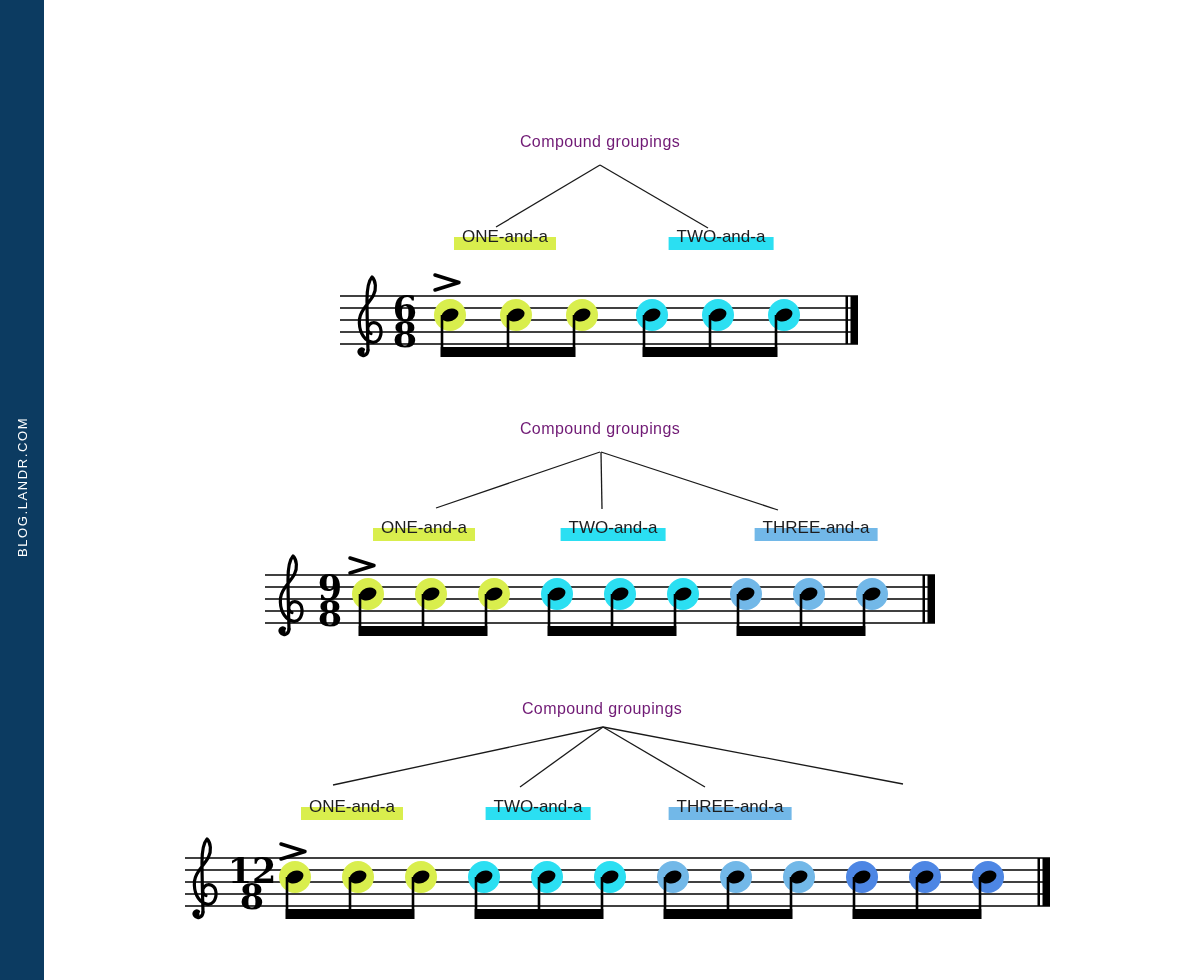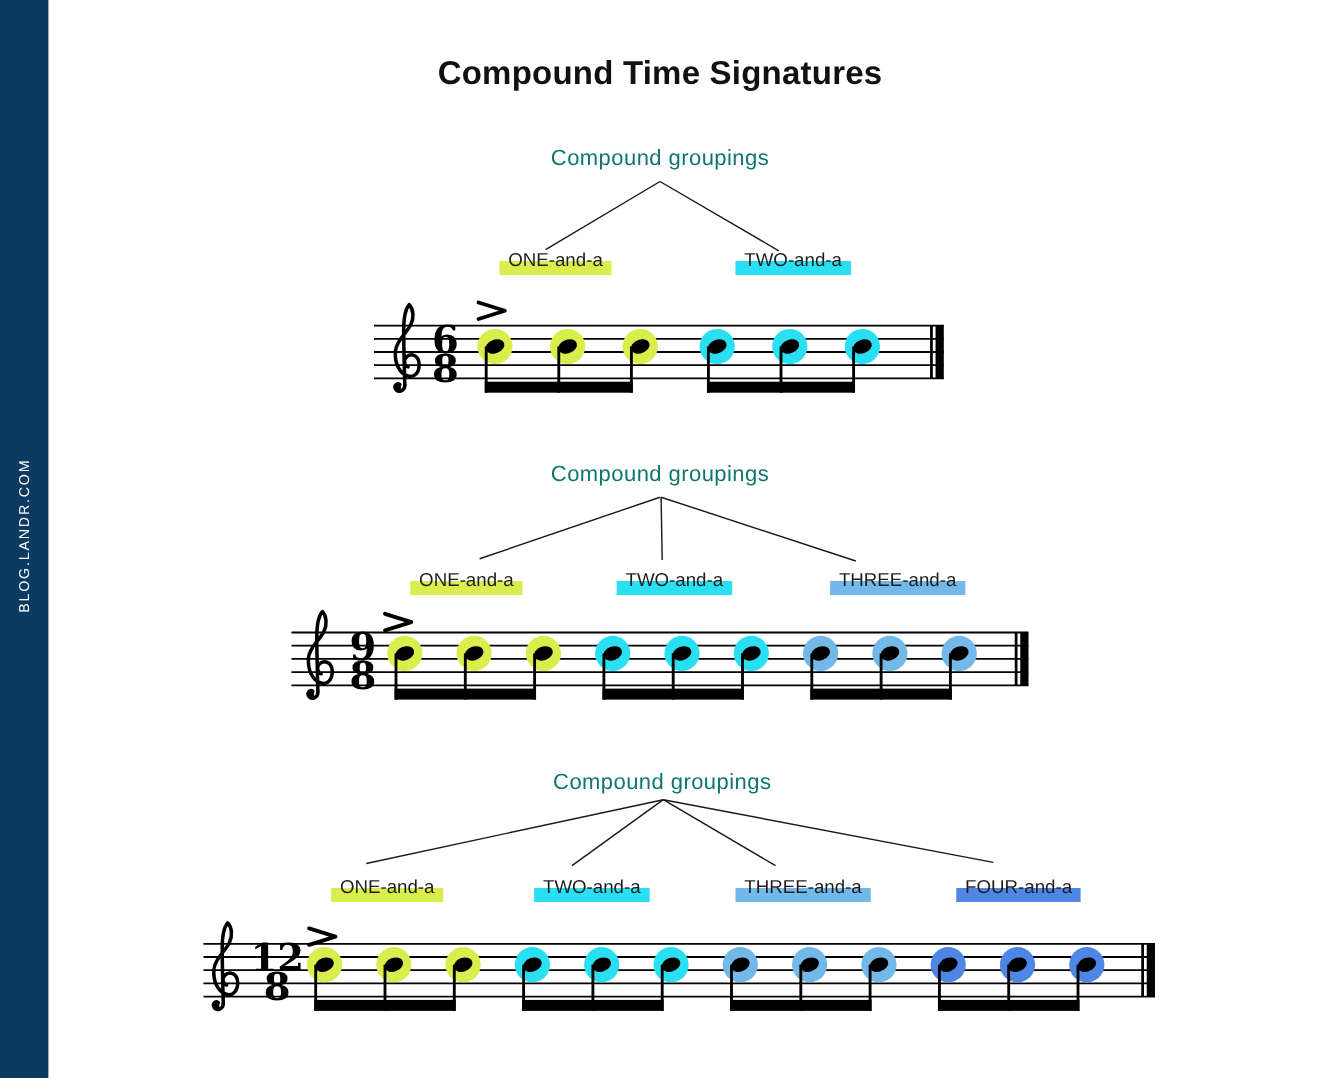--- a/index.html
+++ b/index.html
@@ -5,41 +5,40 @@
   html,body{margin:0;padding:0;background:#fff;}
   #page{position:relative;width:1200px;height:980px;background:#fff;overflow:hidden;
         font-family:"Liberation Sans",sans-serif;color:#1a1a1a;}
   #sidebar{position:absolute;left:0;top:0;width:44px;height:980px;}
   .sidebar-label{position:absolute;left:50%;top:487px;
         transform:translate(-50%,-50%) rotate(-90deg);white-space:nowrap;
         font-size:13px;font-weight:500;letter-spacing:1.6px;color:#fff;}
   .page-title{position:absolute;left:600px;top:50px;transform:translateX(-50%);
         white-space:nowrap;font-size:30px;font-weight:700;letter-spacing:.2px;color:#111;}
   .groupings-label{position:absolute;transform:translateX(-50%);white-space:nowrap;
-        font-size:20px;font-weight:400;letter-spacing:.4px;color:#0f766e;}
+        font-size:16px;font-weight:400;letter-spacing:.4px;color:#701a75;}
   .group-label{position:absolute;transform:translateX(-50%);white-space:nowrap;}
   .group-label .hl{display:inline-block;font-size:17px;font-weight:500;color:#1d1d1f;
         line-height:1.15;padding:0 8px 3px;}
   .section-svg{position:absolute;left:0;display:block;}
   .staff-line{stroke:#000;stroke-width:1.6;}
   .branch{stroke:#1a1a1a;stroke-width:1.3;fill:none;}
   .clef{fill:none;stroke:#000;stroke-width:3.2;stroke-linecap:round;stroke-linejoin:round;}
   .ts{font-family:"DejaVu Serif",serif;font-weight:700;font-size:35px;fill:#000;text-anchor:middle;}
   .accent{fill:none;stroke:#000;stroke-width:3.5;stroke-linecap:round;stroke-linejoin:round;}
 </style>
 </head>
 <body>
 
 <div id="page">
 
   <div id="sidebar" style="background-color: rgb(12, 59, 97);">
     <div class="sidebar-label">BLOG.LANDR.COM</div>
   </div>
 
-  <div class="page-title">Compound Time Signatures</div>
 
   <div class="groupings-label" style="left:600px;top:133px">Compound groupings</div>
 
   <svg class="section-svg" style="top:130px" width="1200" height="250" viewBox="0 0 1200 250">
     <g>
       <path class="branch" d="M600,35 L496,97"></path>
       <path class="branch" d="M600,35 L708,98"></path>
     </g>
     <g>
       <line class="staff-line" x1="340" y1="166" x2="858" y2="166"></line>
@@ -242,17 +241,14 @@
 
   <div class="group-label" style="left:352px;top:797px">
     <span class="hl" style="background: linear-gradient(transparent 44%, rgb(217, 238, 77) 44%);">ONE-and-a</span>
   </div>
   <div class="group-label" style="left:538px;top:797px">
     <span class="hl" style="background: linear-gradient(transparent 44%, rgb(43, 223, 242) 44%);">TWO-and-a</span>
   </div>
   <div class="group-label" style="left:730px;top:797px">
     <span class="hl" style="background: linear-gradient(transparent 44%, rgb(114, 184, 232) 44%);">THREE-and-a</span>
   </div>
-  <div class="group-label" style="left:926px;top:797px">
-    <span class="hl" style="background: linear-gradient(transparent 44%, rgb(77, 134, 228) 44%);">FOUR-and-a</span>
-  </div>
 
 </div>
 
 </body></html>

